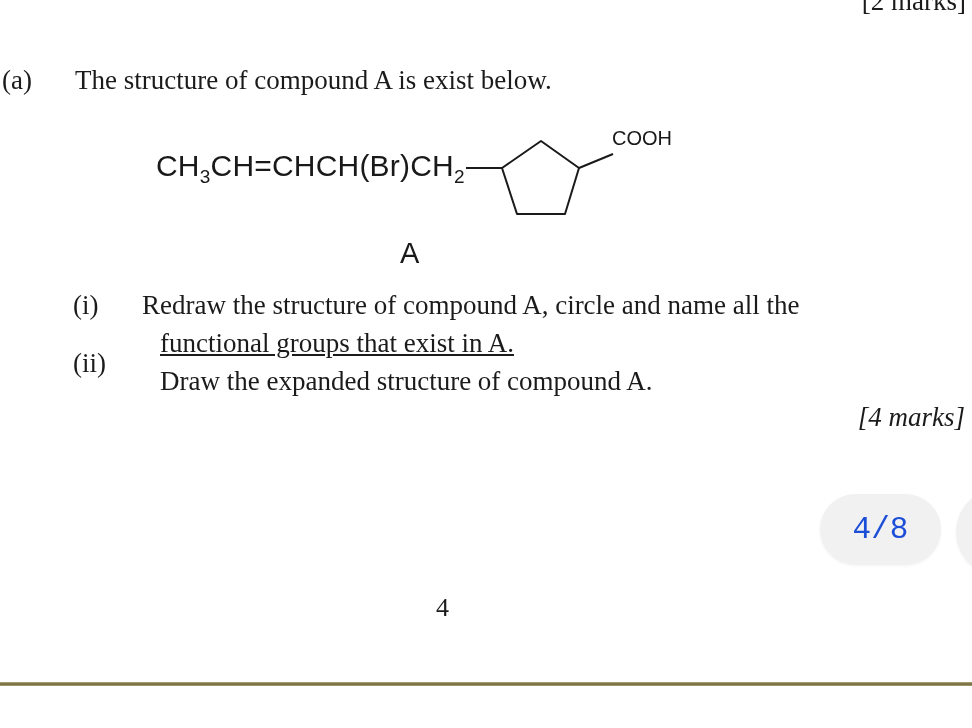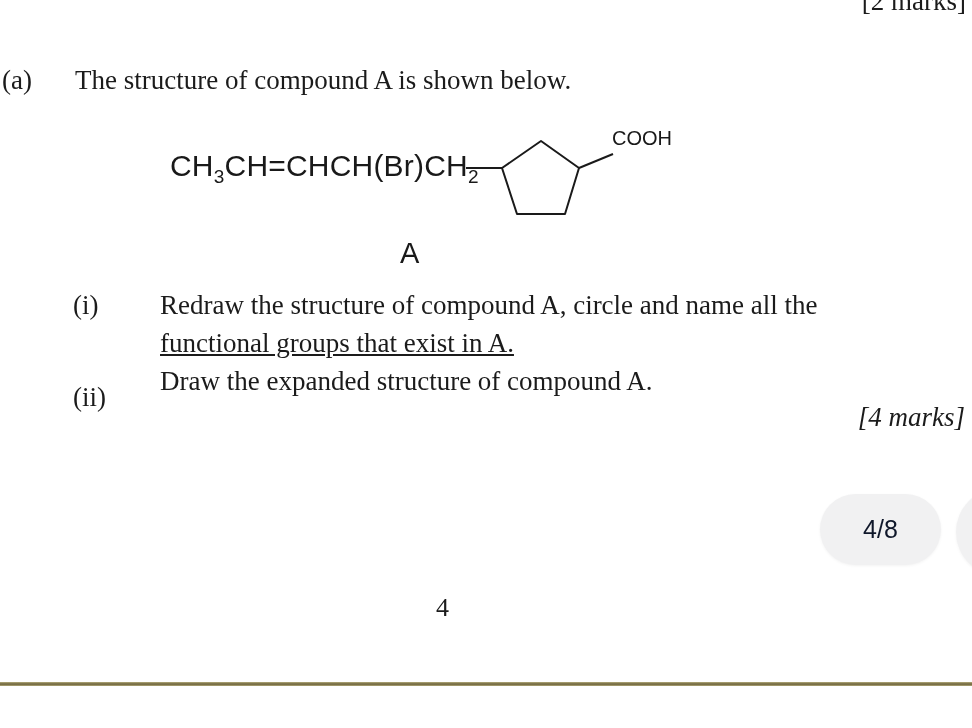--- a/index.html
+++ b/index.html
@@ -17,56 +17,56 @@
     font-family: "Liberation Serif", serif;
     font-size: 27px;
     color: #1b1b1b;
     white-space: nowrap;
   }
   .chem {
     font-family: "Liberation Sans", sans-serif;
     color: #191919;
     white-space: nowrap;
   }
-  .formula { left: 170px; top: 149px; font-size: 30px; letter-spacing: 0.2px; }
+  .formula { left: 156px; top: 149px; font-size: 30px; letter-spacing: 0.2px; }
   .formula sub {
     font-size: 19px;
     vertical-align: baseline;
     position: relative;
     top: 7px;
     line-height: 0;
   }
   .cooh { left: 612px; top: 127px; font-size: 20px; }
   .compound-label { left: 400px; top: 237px; font-size: 29px; }
   .q-label-a { left: 2px; top: 65px; }
   .q-text-a { left: 75px; top: 65px; }
   .sub-label-1 { left: 73px; top: 290px; }
-  .sub-line-1a { left: 160px; top: 290px; }
+  .sub-line-1a { left: 142px; top: 290px; }
   .sub-line-1b { left: 160px; top: 328px; text-decoration: underline; }
-  .sub-label-2 { left: 73px; top: 382px; text-align: right; }
+  .sub-label-2 { left: 73px; top: 348px; text-align: right; }
   .sub-line-2a { left: 160px; top: 366px; }
   .marks-top { right: 6px; top: -14px; }
   .marks-bottom { right: 7px; top: 402px; font-style: italic; }
   .page-number { left: 436px; top: 593px; font-size: 26px; }
   .ring-svg { left: 455px; top: 125px; }
 
   .page-pill {
     left: 820px; top: 494px;
     width: 121px; height: 71px;
     background: #f1f1f2;
     border-radius: 36px;
     display: flex;
     align-items: center;
     justify-content: center;
     box-shadow: 0 1px 3px rgba(0,0,0,0.05);
   }
   .page-pill span {
-    font-family: Liberation Sans, sans-serif;
-    font-size: 25px;
-    color: #0f172a;
+    font-family: Liberation Mono, monospace;
+    font-size: 31px;
+    color: #1d4ed8;
   }
   .fab-partial {
     left: 956px; top: 488px;
     width: 88px; height: 88px;
     border-radius: 50%;
     background: #f1f1f2;
     box-shadow: 0 1px 3px rgba(0,0,0,0.05);
   }
   .divider {
     left: 0; top: 682px;
@@ -75,21 +75,21 @@
   }
 </style>
 </head>
 <body>
 
 <div>
 
   <span class="abs serif marks-top">[2 marks]</span>
 
   <span class="abs serif q-label-a">(a)</span>
-  <span class="abs serif q-text-a">The structure of compound A is shown below.</span>
+  <span class="abs serif q-text-a">The structure of compound A is exist below.</span>
 
   <div>
     <span class="abs chem formula"><span>CH</span><sub>3</sub><span>CH=CHCH(Br)CH</span><sub>2</sub></span>
 
     <svg class="abs ring-svg" width="250" height="105" viewBox="0 0 250 105">
       <line x1="11" y1="43" x2="47" y2="43" stroke="#1a1a1a" stroke-width="2"></line>
       <polygon points="86,16 47,43 62,89 110,89 124,43" fill="none" stroke="#1a1a1a" stroke-width="2" stroke-linejoin="round"></polygon>
       <line x1="124" y1="43" x2="158" y2="29" stroke="#1a1a1a" stroke-width="2"></line>
     </svg>
 

